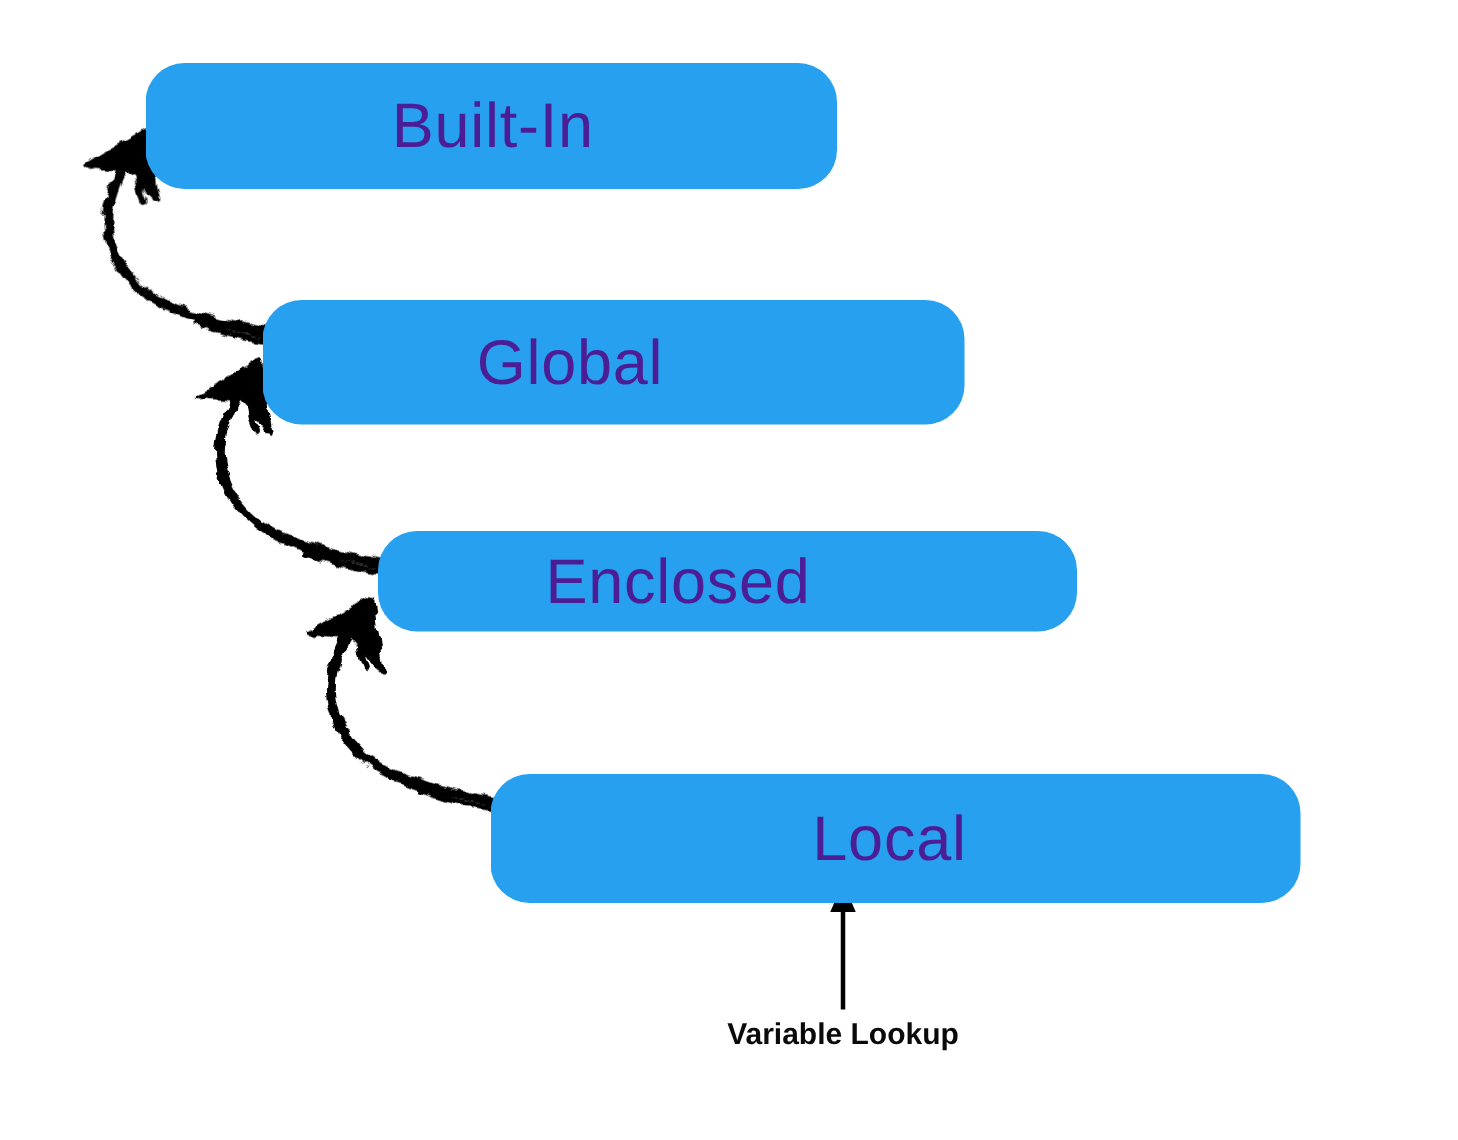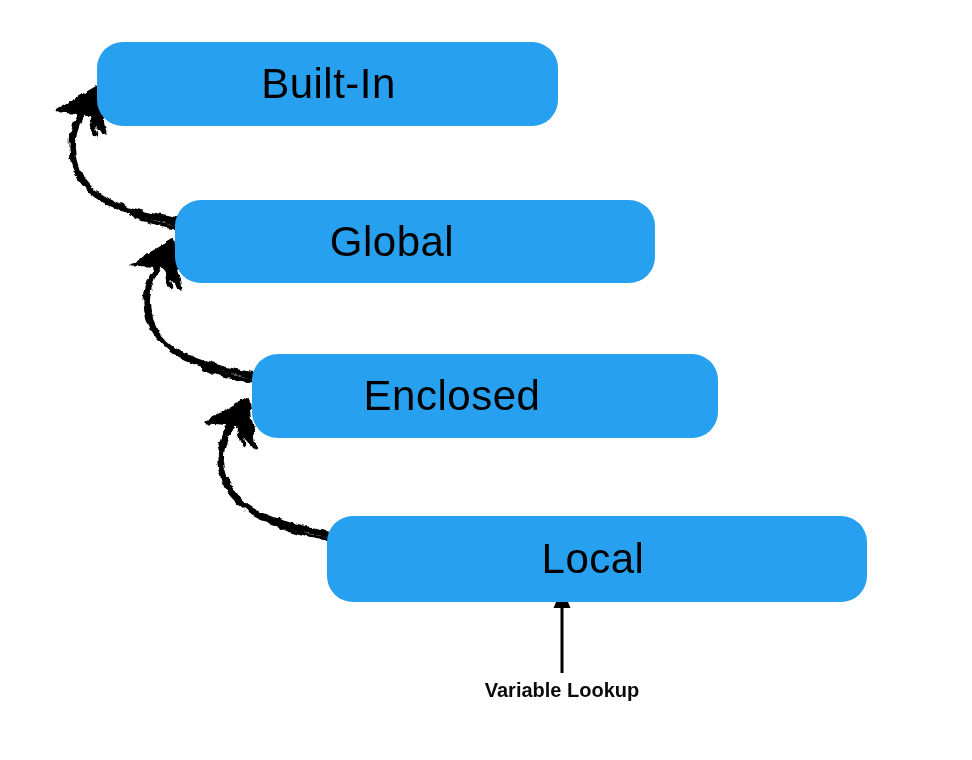--- a/index.html
+++ b/index.html
@@ -19,29 +19,29 @@
   }
   .scope-box {
     position: absolute;
     background: #28a0f0;
     border-radius: 26px;
     display: flex;
     align-items: center;
     justify-content: center;
   }
   .scope-box .box-label {
-    color: #000000;
+    color: #4c1d95;
     font-size: 42px;
     font-weight: 400;
     letter-spacing: 0.5px;
     white-space: nowrap;
   }
   .box-builtin  { left: 97px;  top: 42px;  width: 461px; height: 84px; }
-  .box-global   { left: 175px; top: 200px; width: 468px; height: 83px; padding-left: 12px; }
-  .box-enclosed { left: 252px; top: 354px; width: 466px; height: 84px; }
+  .box-global   { left: 175px; top: 200px; width: 468px; height: 83px; }
+  .box-enclosed { left: 252px; top: 354px; width: 466px; height: 67px; }
   .box-local    { left: 327px; top: 516px; width: 512px; height: 86px; padding-left: 28px; }
   
   .box-builtin  .box-label { transform: translateX(1px); }
   .box-global   .box-label { transform: translateX(-29px); }
   .box-enclosed .box-label { transform: translateX(-33px); }
   .box-local    .box-label { transform: translateX(-18px); }
   .caption {
     position: absolute;
     left: 362px;
     top: 679px;

